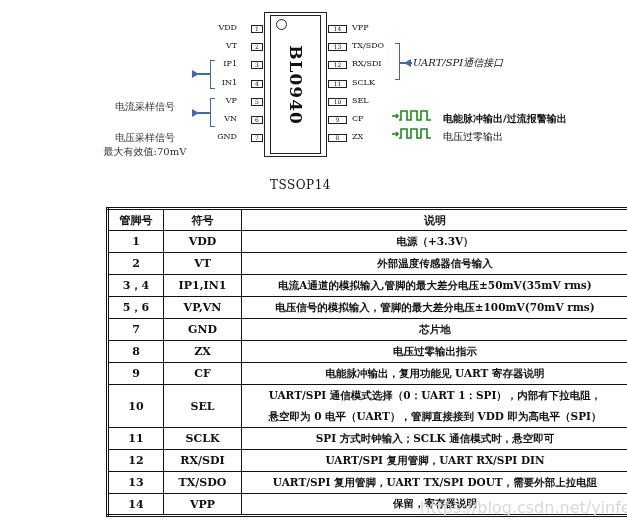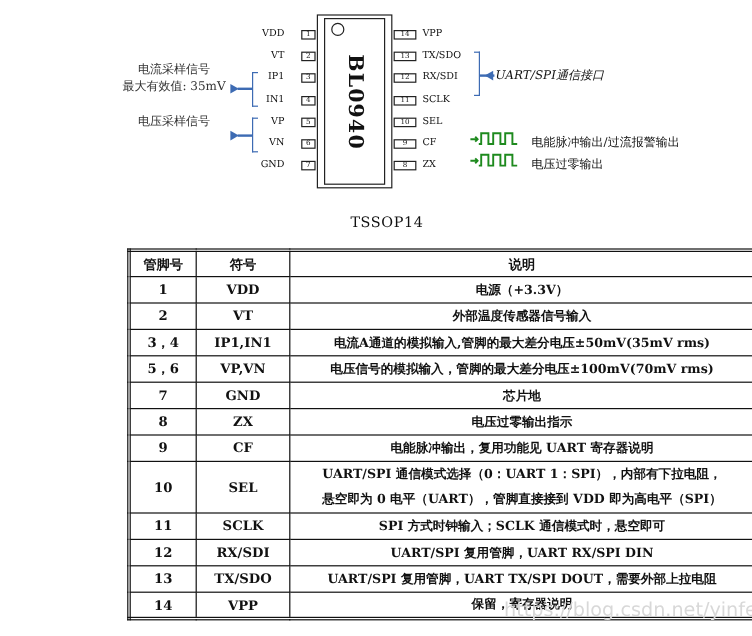--- a/index.html
+++ b/index.html
@@ -10,22 +10,22 @@
   .chip-dot { left: 276px; top: 19px; width: 11px; height: 11px; border: 1.3px solid #222; border-radius: 50%; }
   .chip-name { left: 270px; top: 40px; width: 51px; height: 90px; display: flex; align-items: center; justify-content: center; }
   .chip-name span { transform: rotate(90deg); font-weight: bold; font-size: 17px; letter-spacing: 1px; white-space: nowrap; }
   .pin-box { width: 12px; height: 8px; border: 1px solid #222; font-size: 6px; line-height: 6px; text-align: center; font-family: "DejaVu Serif", serif; }
   .pin-left { left: 251px; }
   .pin-right { left: 328px; width: 19px; }
   .pin-label { font-size: 8px; font-family: "DejaVu Serif", serif; }
   .pin-label.l { right: 390px; text-align: right; }
   .pin-label.r { left: 352px; }
   .bracket { border: 1.5px solid #3d6bb3; }
-  .blue-text { font-size: 10px; color: #333; text-align: center; line-height: 14px; }
-  .pkg { left: 270px; top: 178px; font-size: 12px; letter-spacing: 0.5px; margin-left: 22px; }
+  .blue-text { font-size: 10px; color: #333; text-align: center; line-height: 14px; margin-top: 48px; }
+  .pkg { left: 270px; top: 178px; font-size: 12px; letter-spacing: 0.5px; }
   table { position: absolute; left: 62px; top: 207px; width: 525px; border-collapse: collapse; border: 3px double #111; font-size: 11px; margin-left: 44px; }
   td, th { border: 1px solid #111; height: 22px; padding: 0 4px; font-weight: bold; }
   th { text-align: center; font-size: 11px; }
   td.c { text-align: center; }
   td.d { text-align: center; font-size: 10.5px; white-space: nowrap; }
   td.d2 { line-height: 21px; }
   .wm { left: 420px; top: 498px; font-size: 16px; color: #d8d8d8; font-family: "DejaVu Sans", sans-serif; }
 </style>
 </head>
 <body>
@@ -65,46 +65,46 @@
 <div class="abs pin-box pin-right" style="top:116px">9</div>
 <div class="abs pin-label r" style="top:114px">CF</div>
 <div class="abs pin-box pin-right" style="top:134px">8</div>
 <div class="abs pin-label r" style="top:132px">ZX</div>
 
 <div class="abs bracket" style="left:210px; top:60px; width:5px; height:29px; border-right:none;"></div>
 <div class="abs" style="left:198px; top:73px; width:12px; height:1.5px; background:#3d6bb3;"></div>
 <div class="abs" style="left:192px; top:70px; width:0; height:0; border-top:4px solid transparent; border-bottom:4px solid transparent; border-left:7px solid #3d6bb3;"></div>
 <div class="abs blue-text" style="left:95px; top:52px; width:100px;">
   <div>电流采样信号</div>
-  <div>最大有效值: 35mV</div>
 </div>
 
 <div class="abs bracket" style="left:210px; top:98px; width:5px; height:29px; border-right:none;"></div>
 <div class="abs" style="left:198px; top:112px; width:12px; height:1.5px; background:#3d6bb3;"></div>
 <div class="abs" style="left:192px; top:109px; width:0; height:0; border-top:4px solid transparent; border-bottom:4px solid transparent; border-left:7px solid #3d6bb3;"></div>
-<div class="abs blue-text" style="left:95px; top:95px; width:100px;">
+<div class="abs blue-text" style="left:95px; top:83px; width:100px;">
   <div>电压采样信号</div>
+  <div>最大有效值:70mV</div>
 </div>
 
 <div class="abs bracket" style="left:395px; top:43px; width:5px; height:37px; border-left:none;"></div>
 <div class="abs" style="left:400px; top:62px; width:12px; height:1.5px; background:#3d6bb3;"></div>
 <div class="abs" style="left:404px; top:59px; width:0; height:0; border-top:4px solid transparent; border-bottom:4px solid transparent; border-right:7px solid #3d6bb3;"></div>
 <div class="abs" style="left:413px; top:56px; font-size:10px; white-space:nowrap;font-style:italic;">UART/SPI通信接口</div>
 
 <svg class="abs" style="left:390px; top:108px;" width="50" height="36">
   <g stroke="#1e8a1e" stroke-width="1.6" fill="none">
     <line x1="2" y1="8" x2="8" y2="8"></line>
     <polyline points="6,6 8,8 6,10"></polyline>
     <polyline points="9,12 11,12 11,3 17,3 17,12 21,12 21,3 27,3 27,12 31,12 31,3 37,3 37,12 41,12"></polyline>
     <line x1="2" y1="26" x2="8" y2="26"></line>
     <polyline points="6,24 8,26 6,28"></polyline>
     <polyline points="9,30 11,30 11,21 17,21 17,30 21,30 21,21 27,21 27,30 31,30 31,21 37,21 37,30 41,30"></polyline>
   </g>
 </svg>
-<div class="abs" style="left:443px; top:112px; font-size:10px; white-space:nowrap;">电能脉冲输出/过流报警输出</div>
+<div class="abs" style="left:443px; top:112px; font-size:10px; white-space:nowrap;font-weight:bold;">电能脉冲输出/过流报警输出</div>
 <div class="abs" style="left:443px; top:130px; font-size:10px; white-space:nowrap;">电压过零输出</div>
 
 <div class="abs pkg">TSSOP14</div>
 
 <table>
   <colgroup>
       <col style="width:56px">
       <col style="width:78px">
       <col>
     </colgroup>

